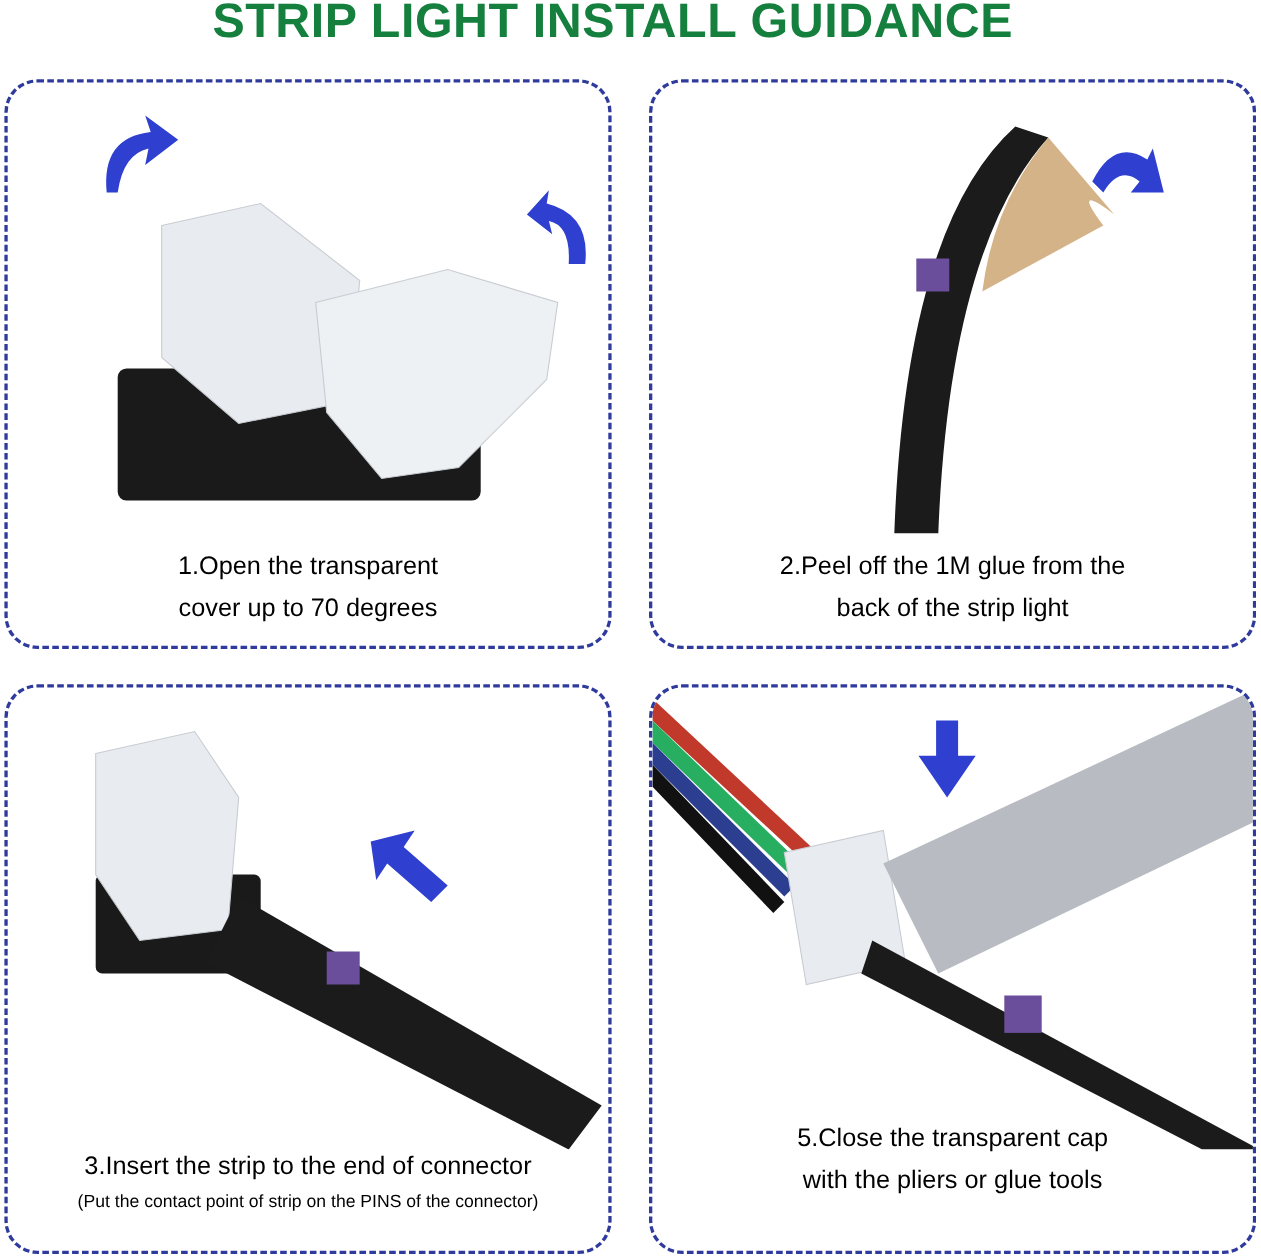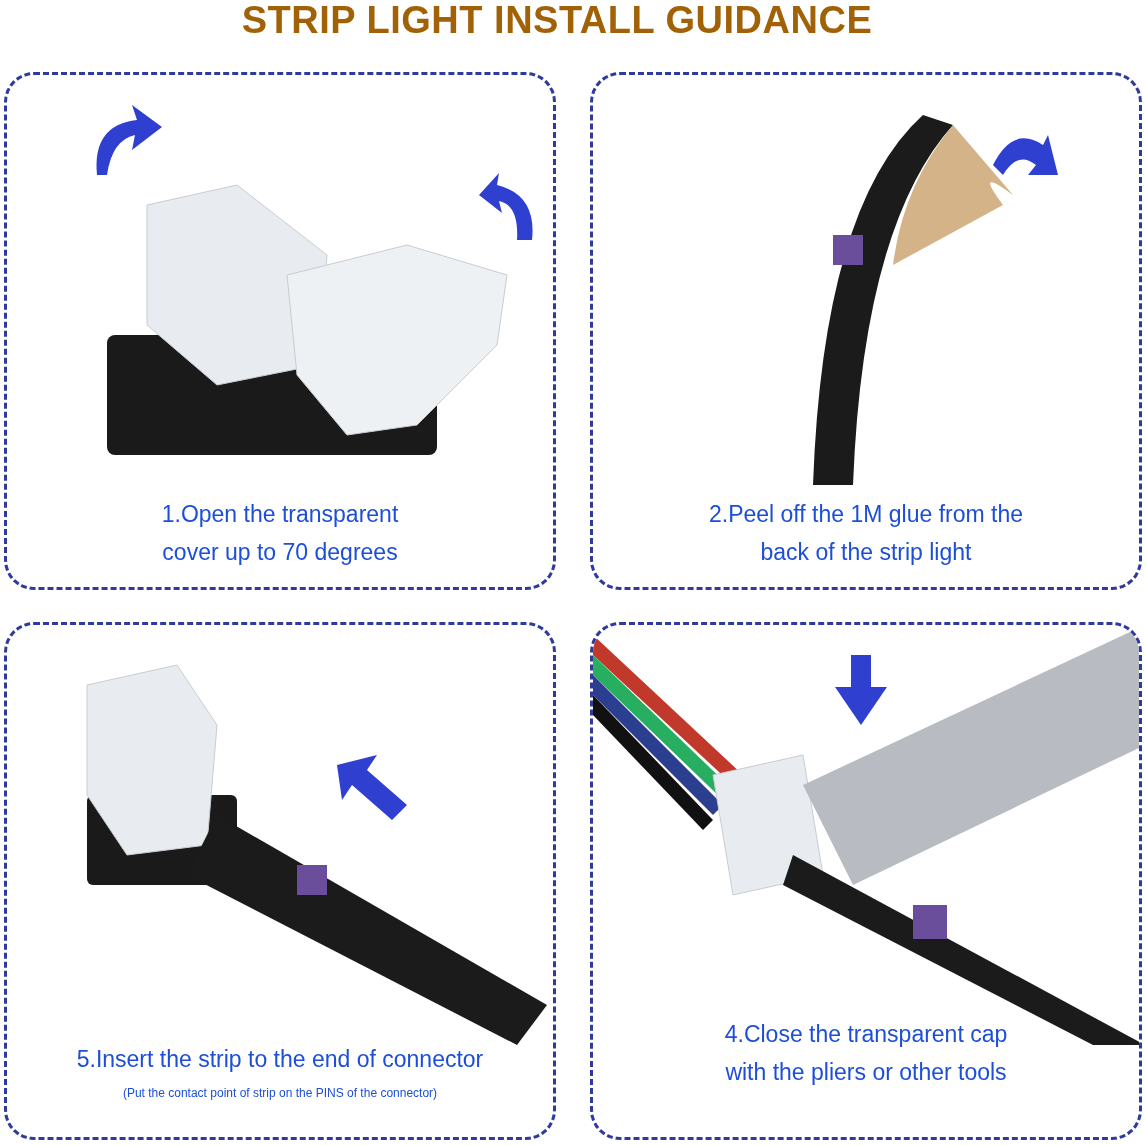--- a/index.html
+++ b/index.html
@@ -1,24 +1,24 @@
 <!DOCTYPE html>
 <html><head>
 <meta charset="utf-8">
 <style>
   html, body { margin:0; padding:0; background:#ffffff; }
   body { width:1146px; height:1145px; position:relative; overflow:hidden; font-family:"Liberation Sans", sans-serif; color:#222; }
-  .title { position:absolute; left:0; top:0; width:1114px; text-align:center; font-weight:bold; font-size:38px; line-height:40px; letter-spacing:0.5px; color:#a16207; }
+  .title { position:absolute; left:0; top:0; width:1114px; text-align:center; font-weight:bold; font-size:44px; line-height:40px; letter-spacing:0.5px; color:#15803d; }
   .panel { position:absolute; border:3px dashed #2e3a9c; border-radius:30px; box-sizing:border-box; overflow:hidden; background:#fff; }
   .p1 { left:4px; top:72px; width:552px; height:518px; }
   .p2 { left:590px; top:72px; width:552px; height:518px; }
   .p3 { left:4px; top:622px; width:552px; height:518px; }
   .p4 { left:590px; top:622px; width:552px; height:518px; }
-  .caption { position:absolute; left:0; right:0; text-align:center; font-size:23px; line-height:38px; color:#1d4ed8; }
-  .sub { font-size:12px; line-height:30px; }
+  .caption { position:absolute; left:0; right:0; text-align:center; font-size:23px; line-height:38px; color:#000000; }
+  .sub { font-size:16px; line-height:30px; }
   .illus { position:absolute; }
 </style>
 </head>
 <body>
 
 <div class="title">STRIP LIGHT INSTALL GUIDANCE</div>
 
 <div class="panel p1">
   <svg class="illus" style="left:80px;top:30px" width="480" height="410">
     <path d="M10 70 Q5 20 50 15 L45 0 L75 22 L45 45 L48 30 Q25 35 20 70 Z" fill="#2f3fd0"></path>
@@ -48,34 +48,34 @@
 
 <div class="panel p3">
   <svg class="illus" style="left:60px;top:20px" width="490" height="400">
     <rect x="20" y="150" width="150" height="90" rx="6" fill="#1a1a1a"></rect>
     <path d="M20 40 L110 20 L150 80 L140 200 L60 210 L20 150 Z" fill="#e8ecf0" stroke="#c8ccd2"></path>
     <path d="M150 170 L480 360 L450 400 L120 230 Z" fill="#1b1b1b"></path>
     <rect x="230" y="220" width="30" height="30" fill="#6b4e9b"></rect>
     <path d="M270 120 L310 110 L300 125 L340 160 L325 175 L285 140 L275 155 Z" fill="#2f3fd0"></path>
   </svg>
   <div class="caption" style="top:415px">
-    <div>5.Insert the strip to the end of connector</div>
+    <div>3.Insert the strip to the end of connector</div>
     <div class="sub">(Put the contact point of strip on the PINS of the connector)</div>
   </div>
 </div>
 
 <div class="panel p4">
   <svg class="illus" style="left:0;top:0" width="552" height="420">
     <path d="M0 10 L150 150 L140 160 L0 30 Z" fill="#c0392b"></path>
     <path d="M0 30 L140 165 L130 175 L0 50 Z" fill="#27ae60"></path>
     <path d="M0 50 L130 180 L120 190 L0 70 Z" fill="#2c3e90"></path>
     <path d="M0 70 L120 195 L110 205 L0 90 Z" fill="#111"></path>
     <path d="M120 150 L210 130 L230 250 L140 270 Z" fill="#e8ecf0" stroke="#c8ccd2"></path>
     <path d="M210 160 L552 0 L552 120 L260 260 Z" fill="#b8bcc2"></path>
     <path d="M200 230 L552 420 L500 420 L190 260 Z" fill="#1b1b1b"></path>
     <rect x="320" y="280" width="34" height="34" fill="#6b4e9b"></rect>
     <path d="M258 30 L278 30 L278 62 L294 62 L268 100 L242 62 L258 62 Z" fill="#2f3fd0"></path>
   </svg>
   <div class="caption" style="top:390px">
-    <div>4.Close the transparent cap</div>
-    <div>with the pliers or other tools</div>
+    <div>5.Close the transparent cap</div>
+    <div>with the pliers or glue tools</div>
   </div>
 </div>
 
 </body></html>

